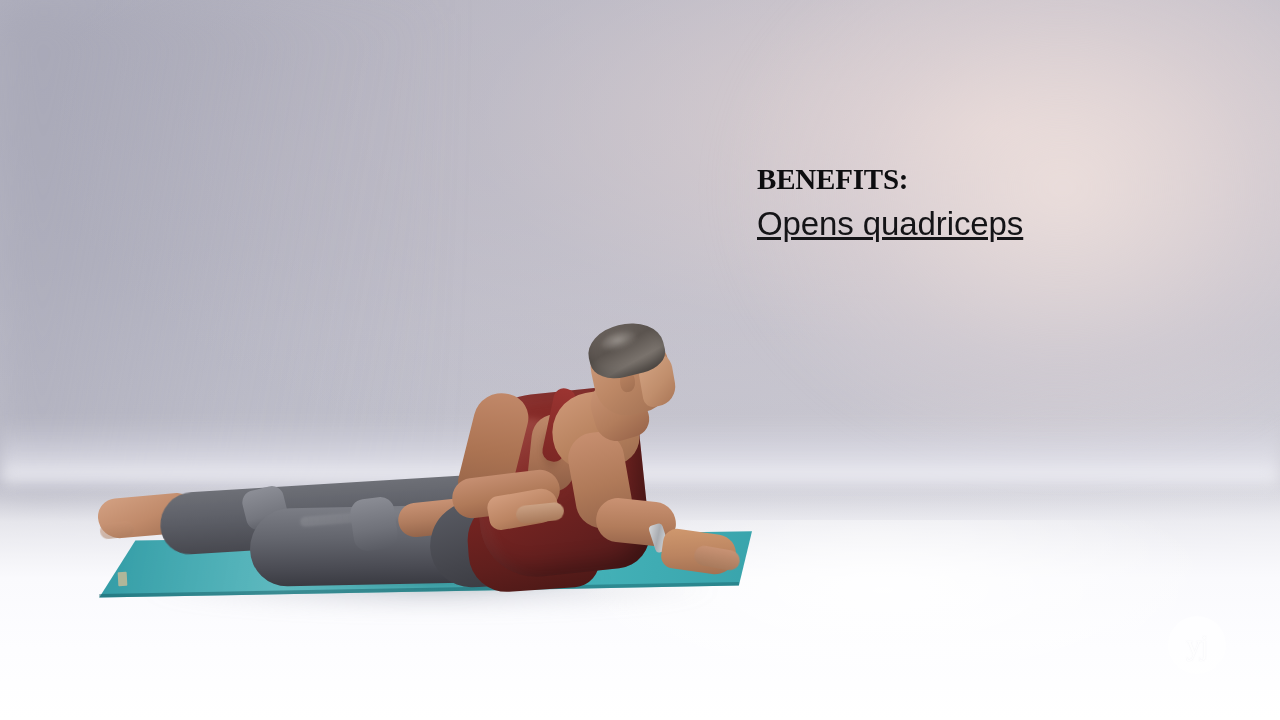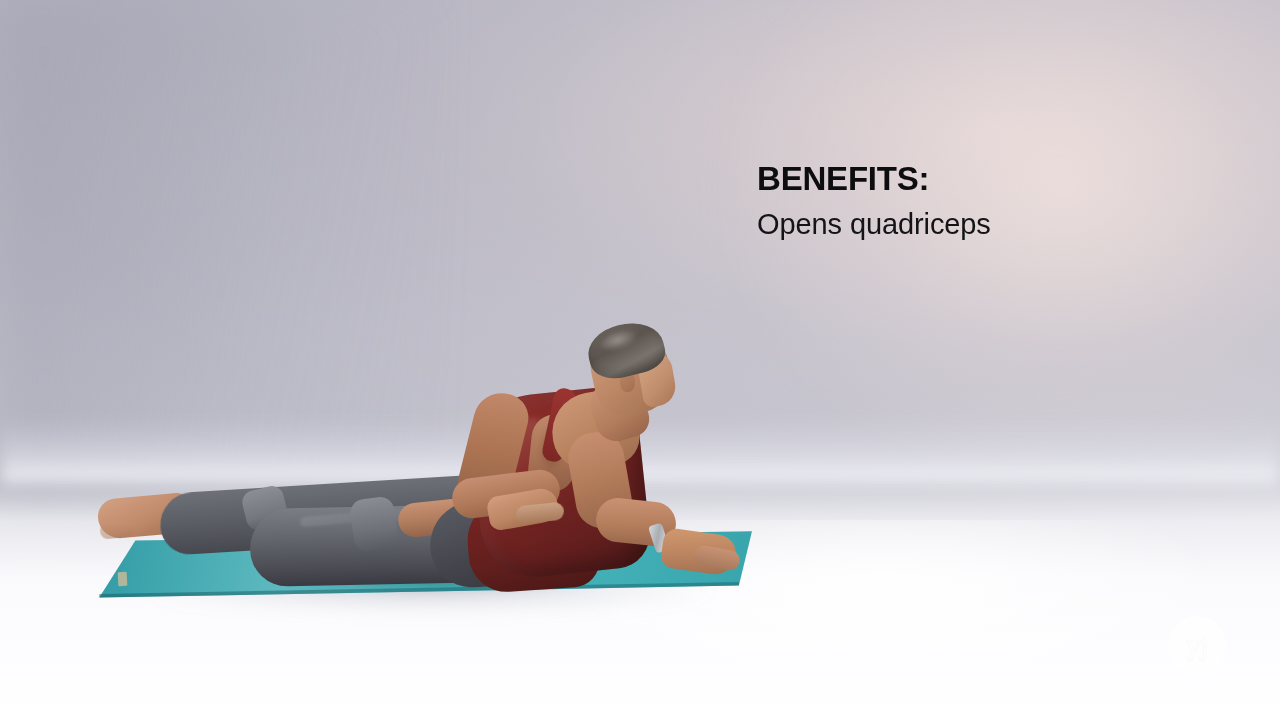--- a/index.html
+++ b/index.html
@@ -487,37 +487,38 @@
   .captions {
     position: absolute;
     left: 757px;
     top: 160px;
     width: 470px;
   }
   .caption-block { margin: 0; }
   .caption-block + .caption-block { margin-top: 78px; }
 
   .caption-heading {
-    font-family: Liberation Sans, sans-serif;
+    font-family: Liberation Serif, serif;
     font-weight: 700;
-    font-size: 33px;
+    font-size: 29px;
     line-height: 38px;
     letter-spacing: -0.2px;
     color: #0d0d0f;
     margin: 0 0 5px 0;
   }
   .caption-body {
     font-family: "Liberation Sans", sans-serif;
     font-weight: 400;
-    font-size: 29px;
+    font-size: 33px;
     line-height: 42px;
     letter-spacing: -0.1px;
     color: #141417;
     margin: 0;
     white-space: pre-line;
+    text-decoration: underline;
   }
 
   
   .watermark {
     position: absolute;
     left: 1168px;
     top: 616px;
     width: 58px;
     height: 58px;
     border-radius: 50%;

